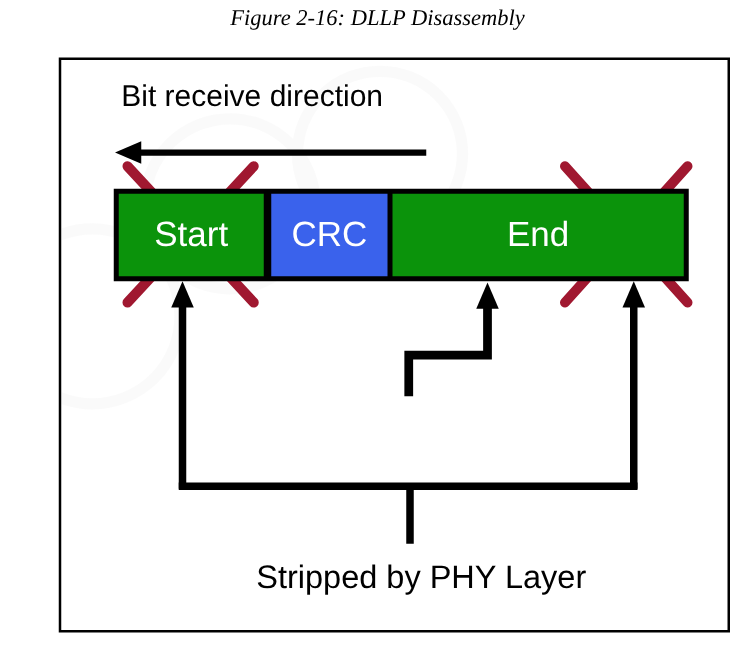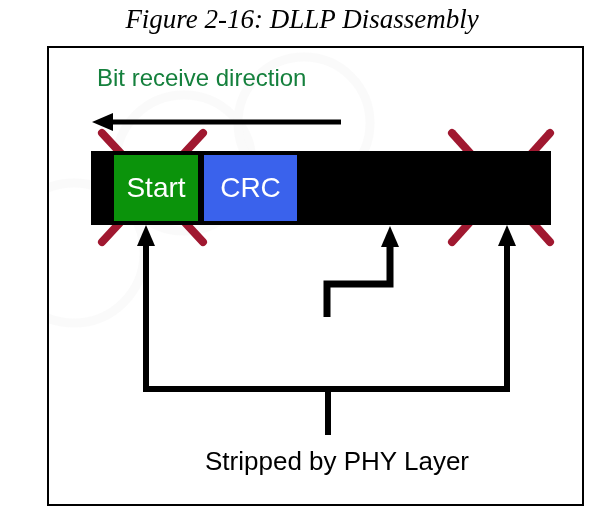--- a/index.html
+++ b/index.html
@@ -21,21 +21,21 @@
     font-family: "Liberation Sans", sans-serif;
   }
   .figure-title {
     position: absolute;
     top: 4px;
     left: 0;
     width: 100%;
     text-align: center;
     font-family: "Liberation Serif", serif;
     font-style: italic;
-    font-size: 27px;
+    font-size: 18px;
     color: #000;
   }
   .frame {
     position: absolute;
     left: 47px;
     top: 46px;
     width: 537px;
     height: 460px;
     border: 2px solid #000;
     background: transparent;
@@ -51,21 +51,21 @@
   .stroke-black { stroke: var(--line-black); }
   .fill-black   { fill: var(--line-black); }
   .stroke-red   { stroke: var(--x-red); }
   .watermark-stroke { stroke: #aaa; fill: none; }
 
   .bit-dir-label {
     position: absolute;
     left: 48px;
     top: 16px;
     font-size: 24px;
-    color: #15803d;
+    color: #000000;
     white-space: nowrap;
   }
   .packet-bar {
     position: absolute;
     left: 42px;
     top: 103px;
     width: 460px;
     height: 74px;
     background: var(--line-black);
     display: flex;
@@ -75,21 +75,21 @@
   .block {
     display: flex;
     align-items: center;
     justify-content: center;
     color: var(--text-white);
     font-size: 28px;
     white-space: nowrap;
   }
   .block-green { background: var(--block-green); }
   .block-blue  { background: var(--block-blue); }
-  .block-start { width: 84px; margin-left: 19px; }
+  .block-start { width: 116px; }
   .block-dllp  { width: 138px; margin-left: 4px; }
   .block-crc   { width: 93px;  margin-left: 6px; }
   .block-end   { flex: 1;      margin-left: 4px; }
 
   .stripped-label {
     position: absolute;
     font-size: 26px;
     color: #000;
     white-space: nowrap;
     transform: translateX(-50%);
@@ -152,19 +152,22 @@
 
     <div class="bit-dir-label">Bit receive direction</div>
 
     <div class="packet-bar">
       <div class="block block-green block-start">
         <span>Start</span>
       </div>
       <div class="block block-blue block-crc">
         <span>CRC</span>
       </div>
+      <div class="block block-green block-end">
+        <span>End</span>
+      </div>
     </div>
 
 
     <div class="stripped-label label-phy">Stripped by PHY Layer</div>
 
   </div>
 </div>
 
 </body></html>

